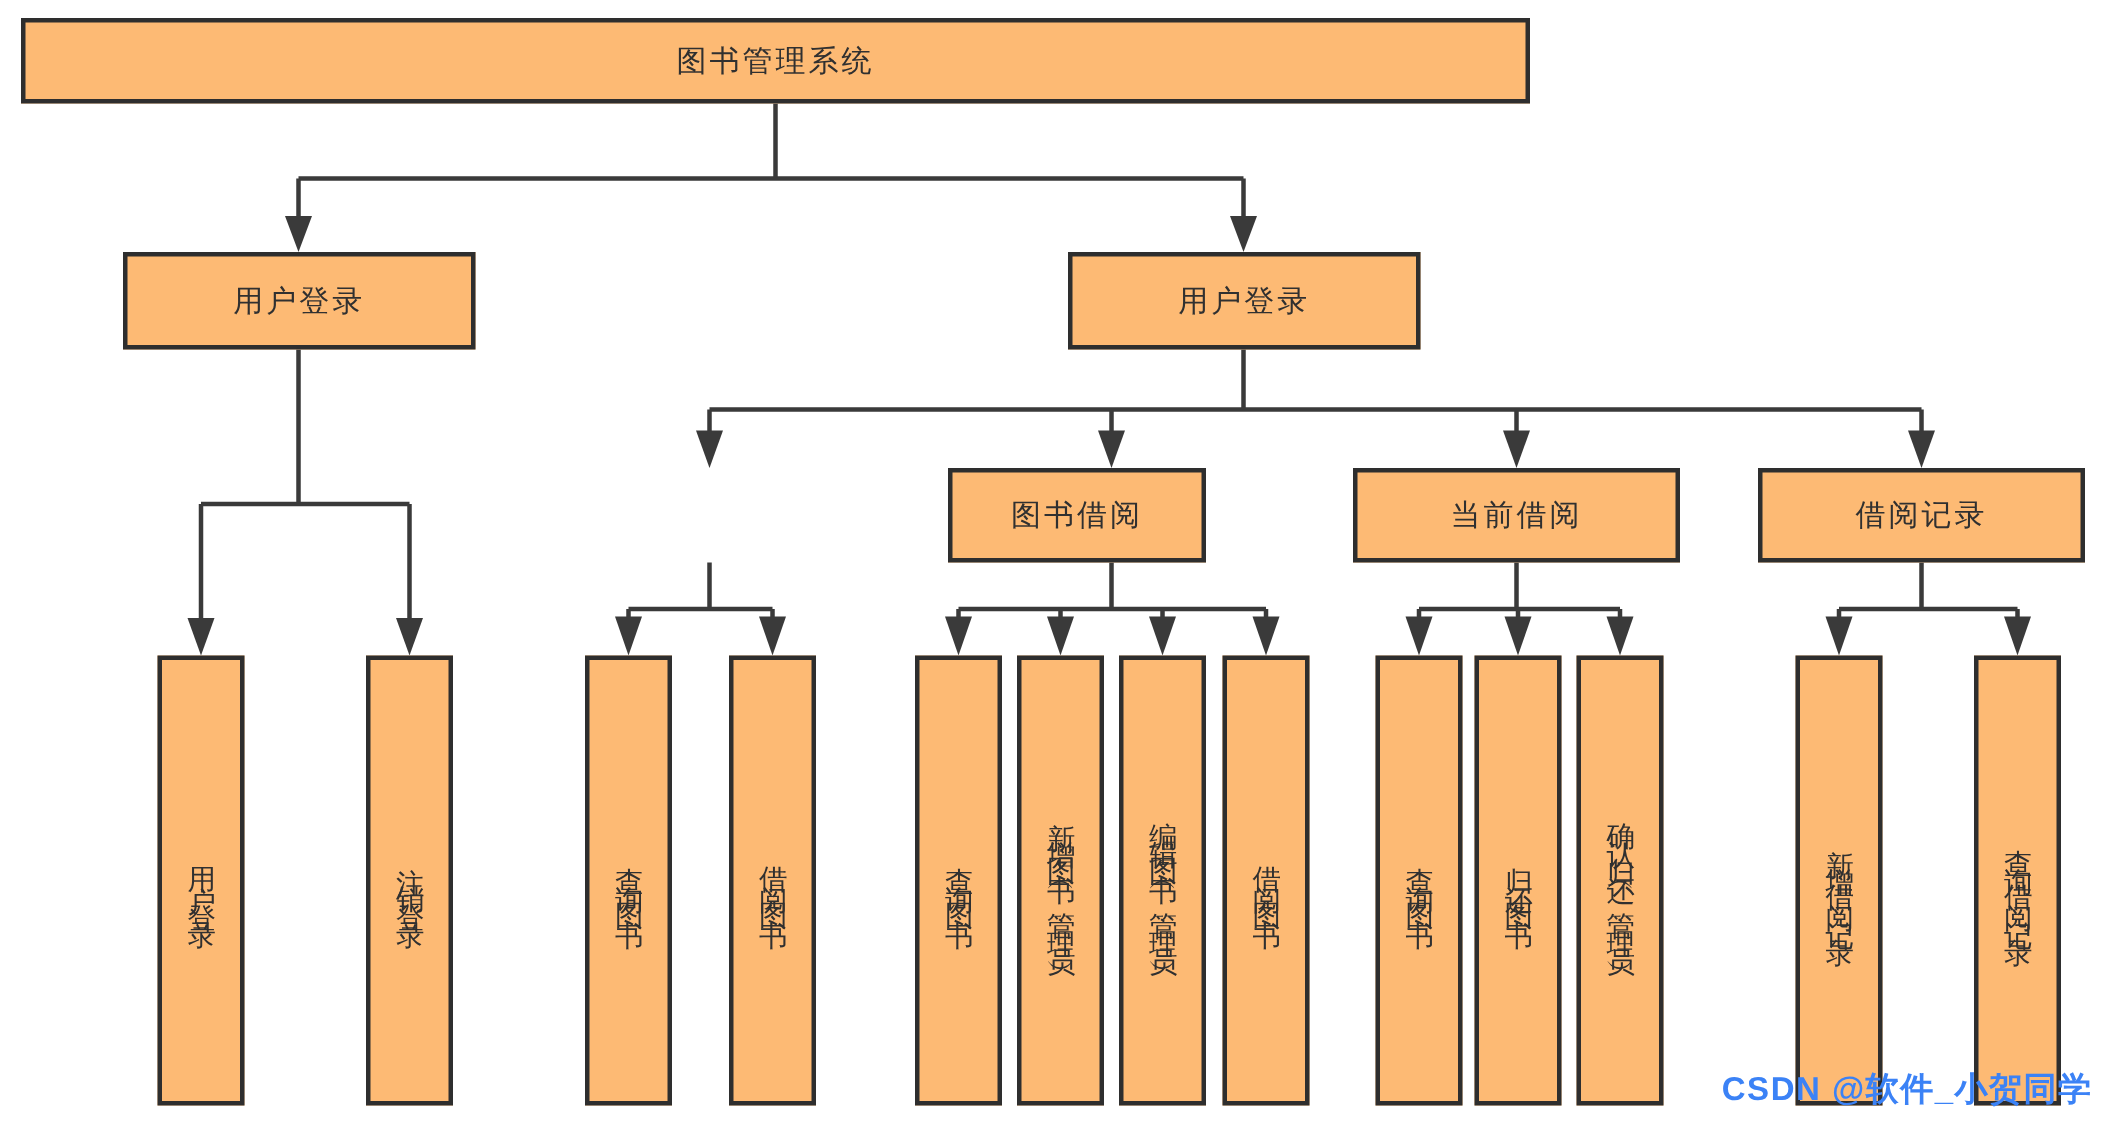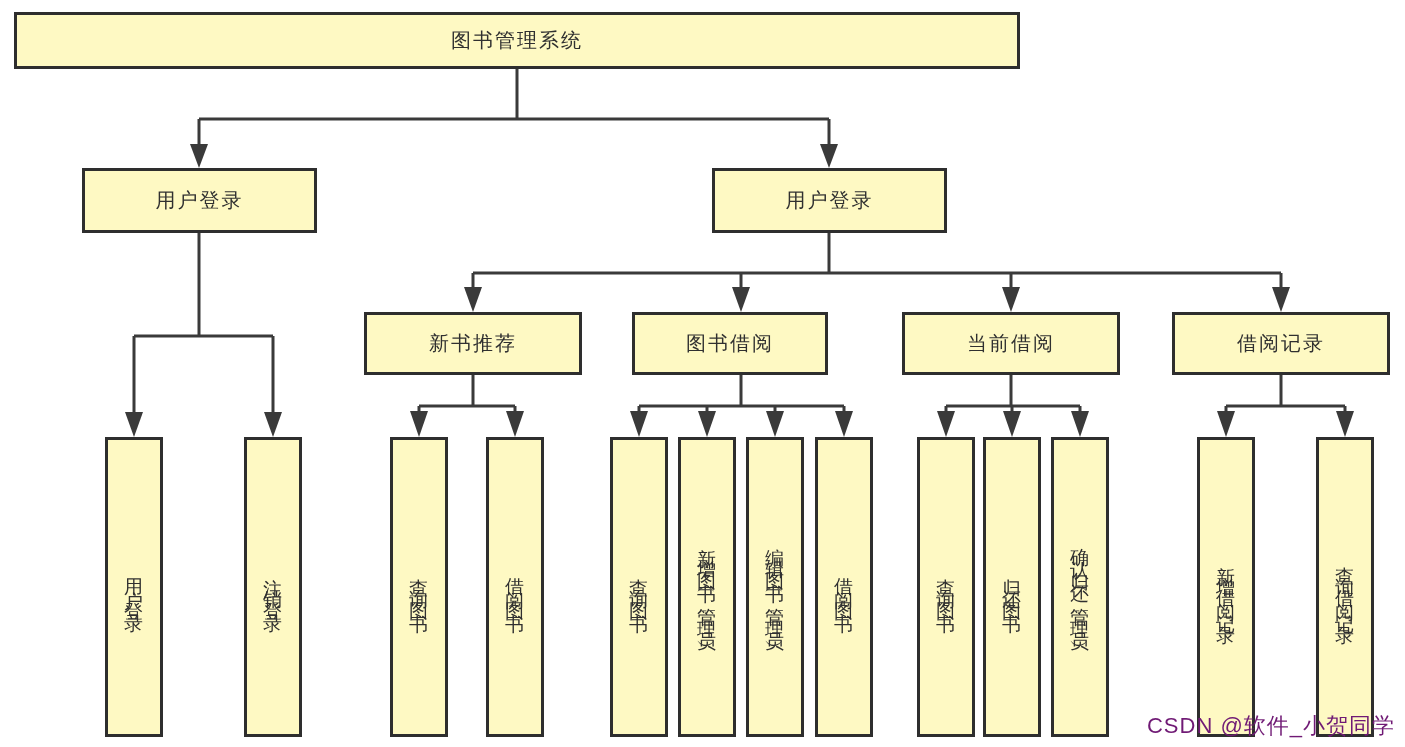--- a/index.html
+++ b/index.html
@@ -18,21 +18,21 @@
   svg.wires {
     position: absolute;
     left: 0;
     top: 0;
     z-index: 0;
   }
   .node {
     position: absolute;
     box-sizing: border-box;
     border: 3px solid #2e2e2e;
-    background: #fef9c3;
+    background: #fdba74;
     display: flex;
     align-items: center;
     justify-content: center;
     color: #303030;
     z-index: 1;
   }
   .h {
     font-size: 20px;
     letter-spacing: 2px;
     white-space: nowrap;
@@ -42,24 +42,25 @@
     text-orientation: mixed;
     font-size: 19px;
     letter-spacing: 12px;
     line-height: 1;
   }
   .watermark {
     position: absolute;
     right: 10px;
     bottom: 6px;
     font-size: 22px;
-    color: #701a75;
+    color: #3b82f6;
     letter-spacing: 1px;
     z-index: 2;
     white-space: nowrap;
+    font-weight: bold;
   }
 </style>
 </head>
 <body>
 
 <div class="canvas">
 
   <svg class="wires" width="1405" height="747">
     <g stroke="#3a3a3a" stroke-width="3" fill="none">
       <path d="M517 69 V119 M199 119 H829 M199 119 V146 M829 119 V146"></path>
@@ -91,22 +92,21 @@
       <polygon points="1217,411 1235,411 1226,437"></polygon>
       <polygon points="1336,411 1354,411 1345,437"></polygon>
     </g>
   </svg>
 
   <div class="node h" style="left:14px;top:12px;width:1006px;height:57px">图书管理系统</div>
 
   <div class="node h" style="left:82px;top:168px;width:235px;height:65px">用户登录</div>
   <div class="node h" style="left:712px;top:168px;width:235px;height:65px">用户登录</div>
 
-  <div class="node h" style="left:364px;top:312px;width:218px;height:63px">新书推荐</div>
-  <div class="node h" style="left:632px;top:312px;width:196px;height:63px">图书借阅</div>
+  <div class="node h" style="left:632px;top:312px;width:172px;height:63px">图书借阅</div>
   <div class="node h" style="left:1172px;top:312px;width:218px;height:63px">借阅记录</div>
   <div class="node h" style="left:902px;top:312px;width:218px;height:63px">当前借阅</div>
 
   <div class="node v" style="left:105px;top:437px;width:58px;height:300px">用户登录</div>
   <div class="node v" style="left:244px;top:437px;width:58px;height:300px">注销登录</div>
 
   <div class="node v" style="left:390px;top:437px;width:58px;height:300px">查询图书</div>
   <div class="node v" style="left:486px;top:437px;width:58px;height:300px">借阅图书</div>
 
   <div class="node v" style="left:610px;top:437px;width:58px;height:300px">查询图书</div>

